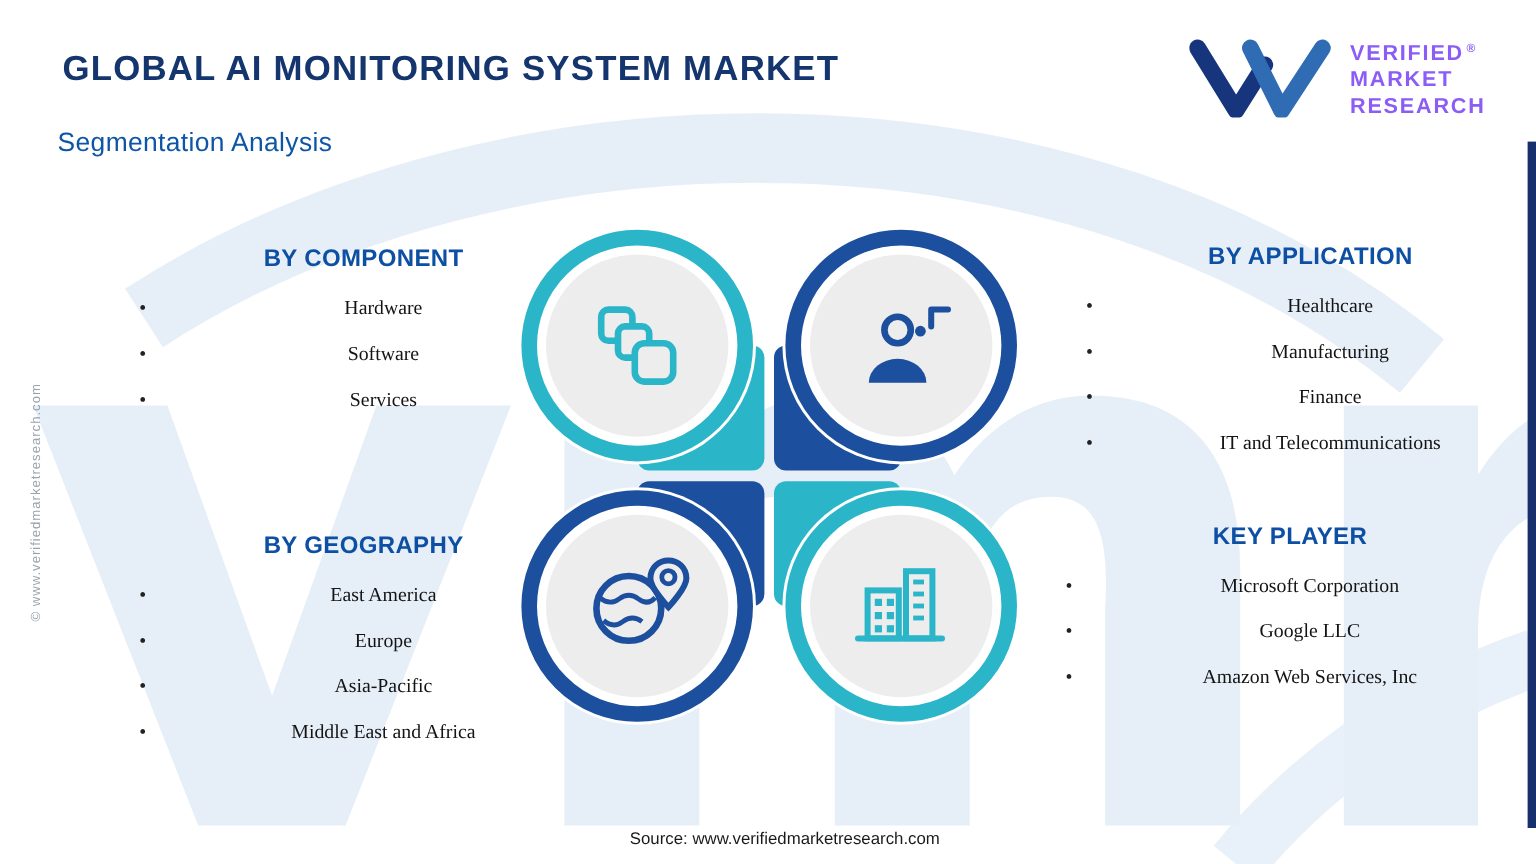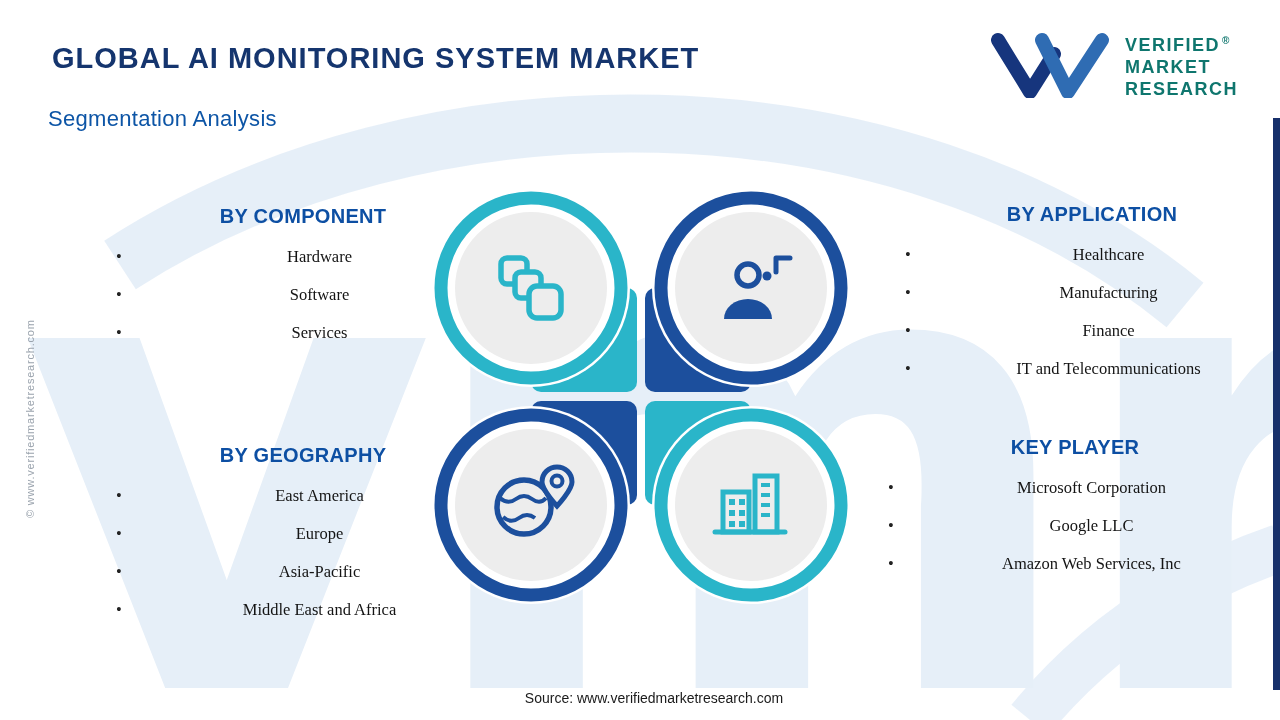--- a/index.html
+++ b/index.html
@@ -17,21 +17,21 @@
     font-size:29px; font-weight:bold; letter-spacing:1px;
     color:#15356e; margin:4px;
   }
   .page-subtitle {
     position:absolute; left:48px; top:106px;
     font-size:22px; font-weight:normal; letter-spacing:.3px;
     color:#0d55a6; margin:0;
   }
 
   .logo { position:absolute; right:42px; top:30px; display:flex; align-items:center; gap:14px; }
-  .logo-text { font-size:18px; font-weight:bold; color:#0f766e; letter-spacing:1.5px; line-height:22px; }
+  .logo-text { font-size:18px; font-weight:bold; color:#8b5cf6; letter-spacing:1.5px; line-height:22px; }
   .logo-text .reg { font-size:10px; vertical-align:super; margin-left:2px; }
 
   .right-bar { position:absolute; right:0; top:118px; width:7px; height:572px; background:#17306b; }
 
   .seg { position:absolute; width:380px;text-align:center; }
   .seg h2 { margin:0 0 18px 0; font-size:20px; font-weight:bold; letter-spacing:.3px; color:#0d4fa3; }
   .seg ul { list-style:none; margin:0; padding:0;font-family:Liberation Serif, serif; }
   .seg li { position:relative; padding-left:33px; font-size:16.5px; color:#141414; margin-bottom:17px; line-height:21px; }
   .seg li::before { content:"•"; position:absolute; left:3px; top:0; color:#222; }
 

